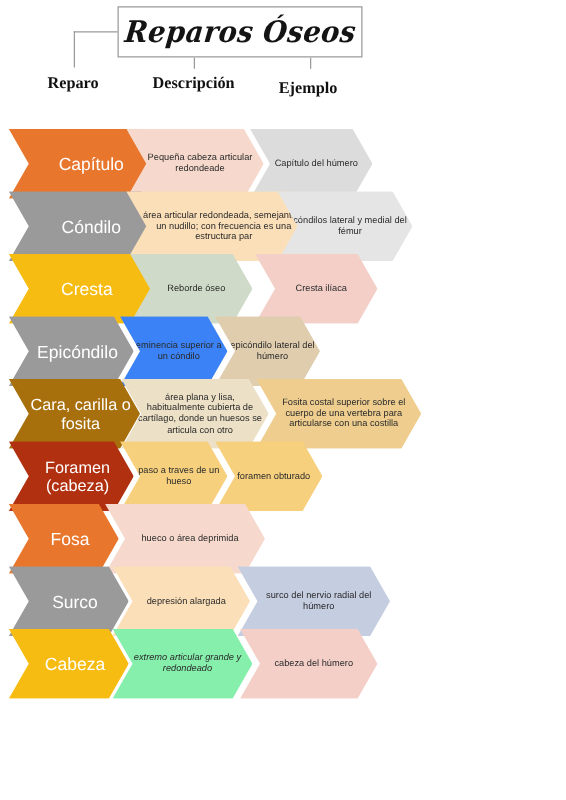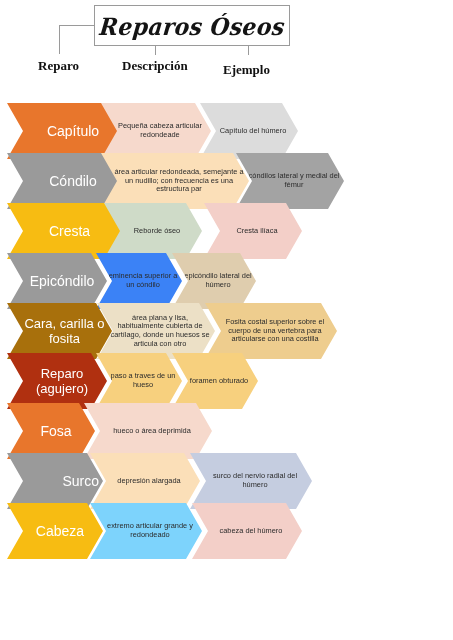--- a/index.html
+++ b/index.html
@@ -141,21 +141,21 @@
         <div class="txt">Capítulo del húmero</div>
       </div>
     </div>
     <div class="row">
       <div class="chev chev-label" style="left: 7px; width: 122px; background: rgb(154, 154, 154);">
         <div class="txt">Cóndilo</div>
       </div>
       <div class="chev chev-desc" style="left: 101px; width: 148px; background: rgb(251, 223, 184);">
         <div class="txt">área articular redondeada, semejante a un nudillo; con frecuencia es una estructura par</div>
       </div>
-      <div class="chev chev-ex" style="left: 236px; width: 108px; background: #a3a3a3; justify-content: flex-end;">
+      <div class="chev chev-ex" style="left: 222px; width: 108px; background: #e5e5e5; justify-content: flex-end;">
         <div class="txt">cóndilos lateral y medial del fémur</div>
       </div>
     </div>
     <div class="row">
       <div class="chev chev-label" style="left: 7px; width: 115px; background: rgb(247, 188, 18);">
         <div class="txt">Cresta</div>
       </div>
       <div class="chev chev-desc" style="left: 104px; width: 98px; background: rgb(207, 219, 200);">
         <div class="txt">Reborde óseo</div>
       </div>
@@ -180,52 +180,52 @@
       </div>
       <div class="chev chev-desc" style="left: 97px; width: 118px; background: rgb(236, 224, 198);">
         <div class="txt">área plana y lisa, habitualmente cubierta de cartílago, donde un huesos se articula con otro</div>
       </div>
       <div class="chev chev-ex" style="left: 205px; width: 132px; background: rgb(238, 205, 142);">
         <div class="txt">Fosita costal superior sobre el cuerpo de una vertebra para articularse con una costilla</div>
       </div>
     </div>
     <div class="row">
       <div class="chev chev-label small" style="left: 7px; width: 100px; background: rgb(176, 48, 16);">
-        <div class="txt">Reparo (agujero)</div>
+        <div class="txt">Foramen (cabeza)</div>
       </div>
       <div class="chev chev-desc" style="left: 96px; width: 86px; background: rgb(247, 208, 126);">
         <div class="txt">paso a traves de un hueso</div>
       </div>
       <div class="chev chev-ex" style="left: 172px; width: 86px; background: rgb(247, 208, 126);">
         <div class="txt">foramen obturado</div>
       </div>
     </div>
     <div class="row">
       <div class="chev chev-label" style="left: 7px; width: 88px; background: rgb(232, 118, 44);">
         <div class="txt">Fosa</div>
       </div>
       <div class="chev chev-desc" style="left: 84px; width: 128px; background: rgb(246, 217, 204);">
         <div class="txt">hueco o área deprimida</div>
       </div>
     </div>
     <div class="row">
-      <div class="chev chev-label" style="left: 7px; width: 96px; background: rgb(154, 154, 154); justify-content: flex-end;">
+      <div class="chev chev-label" style="left: 7px; width: 96px; background: rgb(154, 154, 154);">
         <div class="txt">Surco</div>
       </div>
       <div class="chev chev-desc" style="left: 90px; width: 110px; background: rgb(251, 223, 184);">
         <div class="txt">depresión alargada</div>
       </div>
       <div class="chev chev-ex" style="left: 190px; width: 122px; background: rgb(197, 205, 224);">
         <div class="txt">surco del nervio radial del húmero</div>
       </div>
     </div>
     <div class="row">
       <div class="chev chev-label" style="left: 7px; width: 96px; background: rgb(247, 188, 18);">
         <div class="txt">Cabeza</div>
       </div>
-      <div class="chev chev-desc" style="left: 90px; width: 112px; background: #7dd3fc;">
+      <div class="chev chev-desc" style="left: 90px; width: 112px; background: #86efac; font-style: italic;">
         <div class="txt">extremo articular grande y redondeado</div>
       </div>
       <div class="chev chev-ex" style="left: 192px; width: 110px; background: rgb(243, 207, 200);">
         <div class="txt">cabeza del húmero</div>
       </div>
     </div>
   </div>
 
 </body></html>

